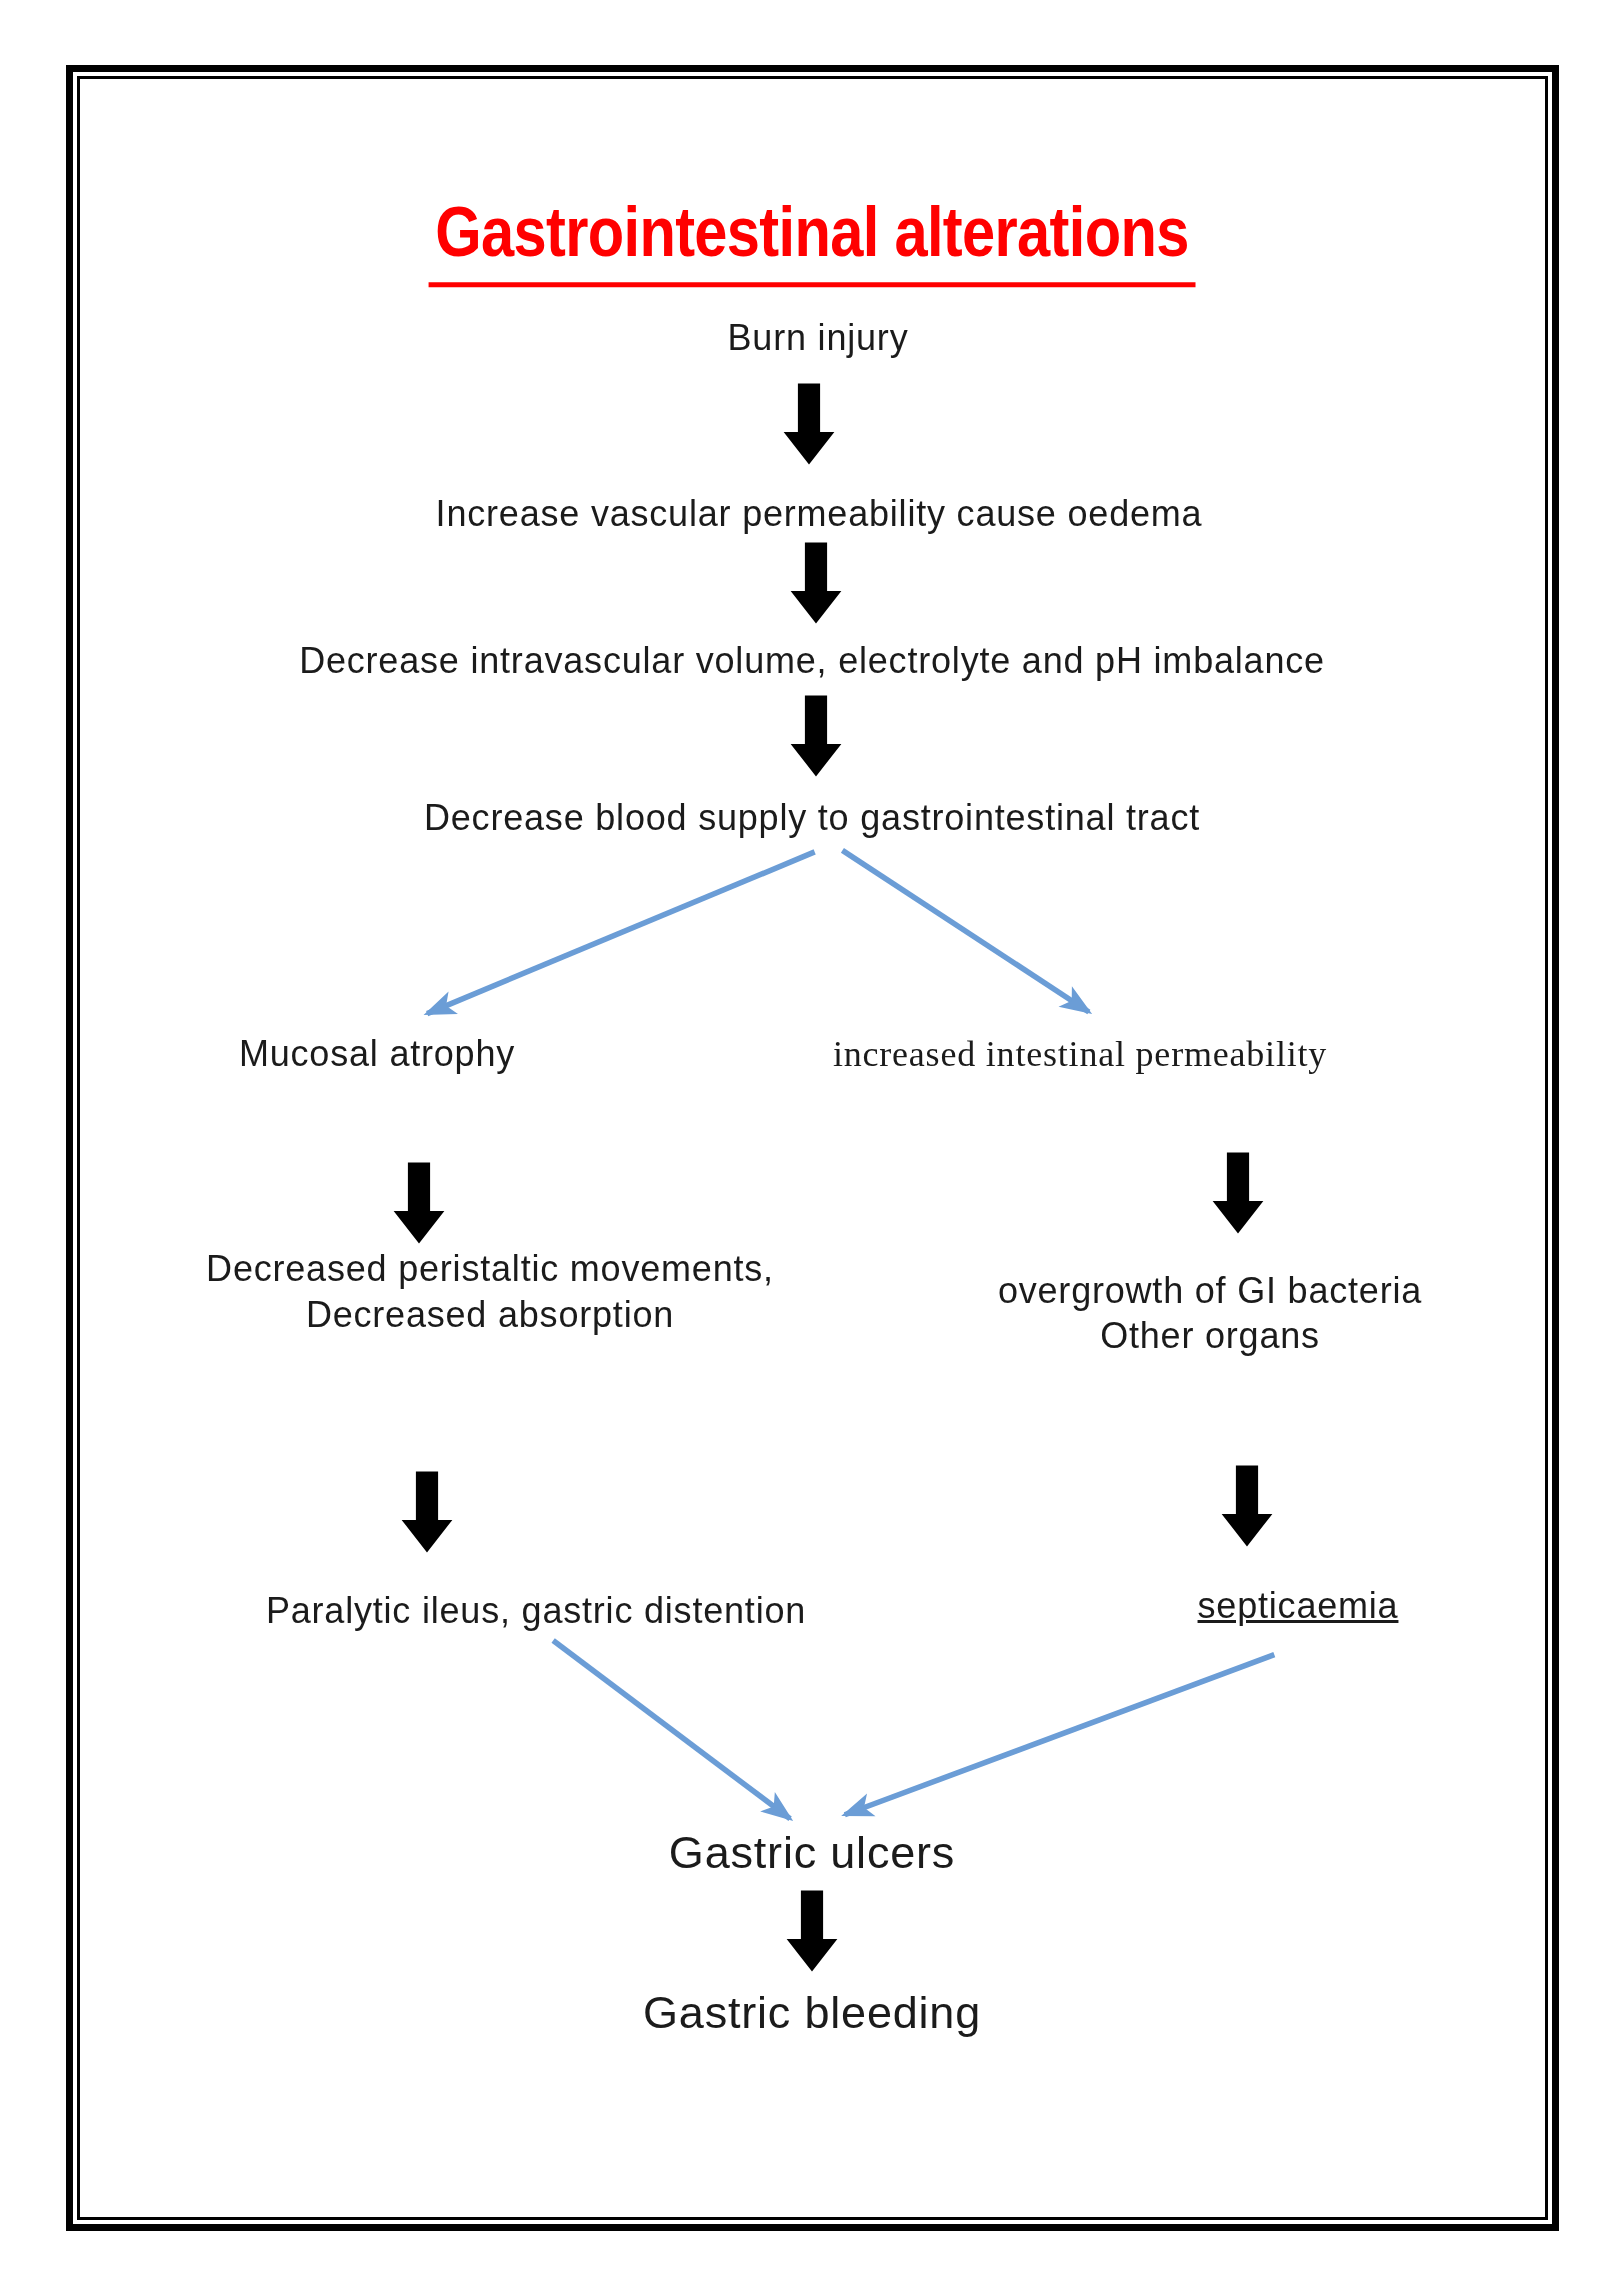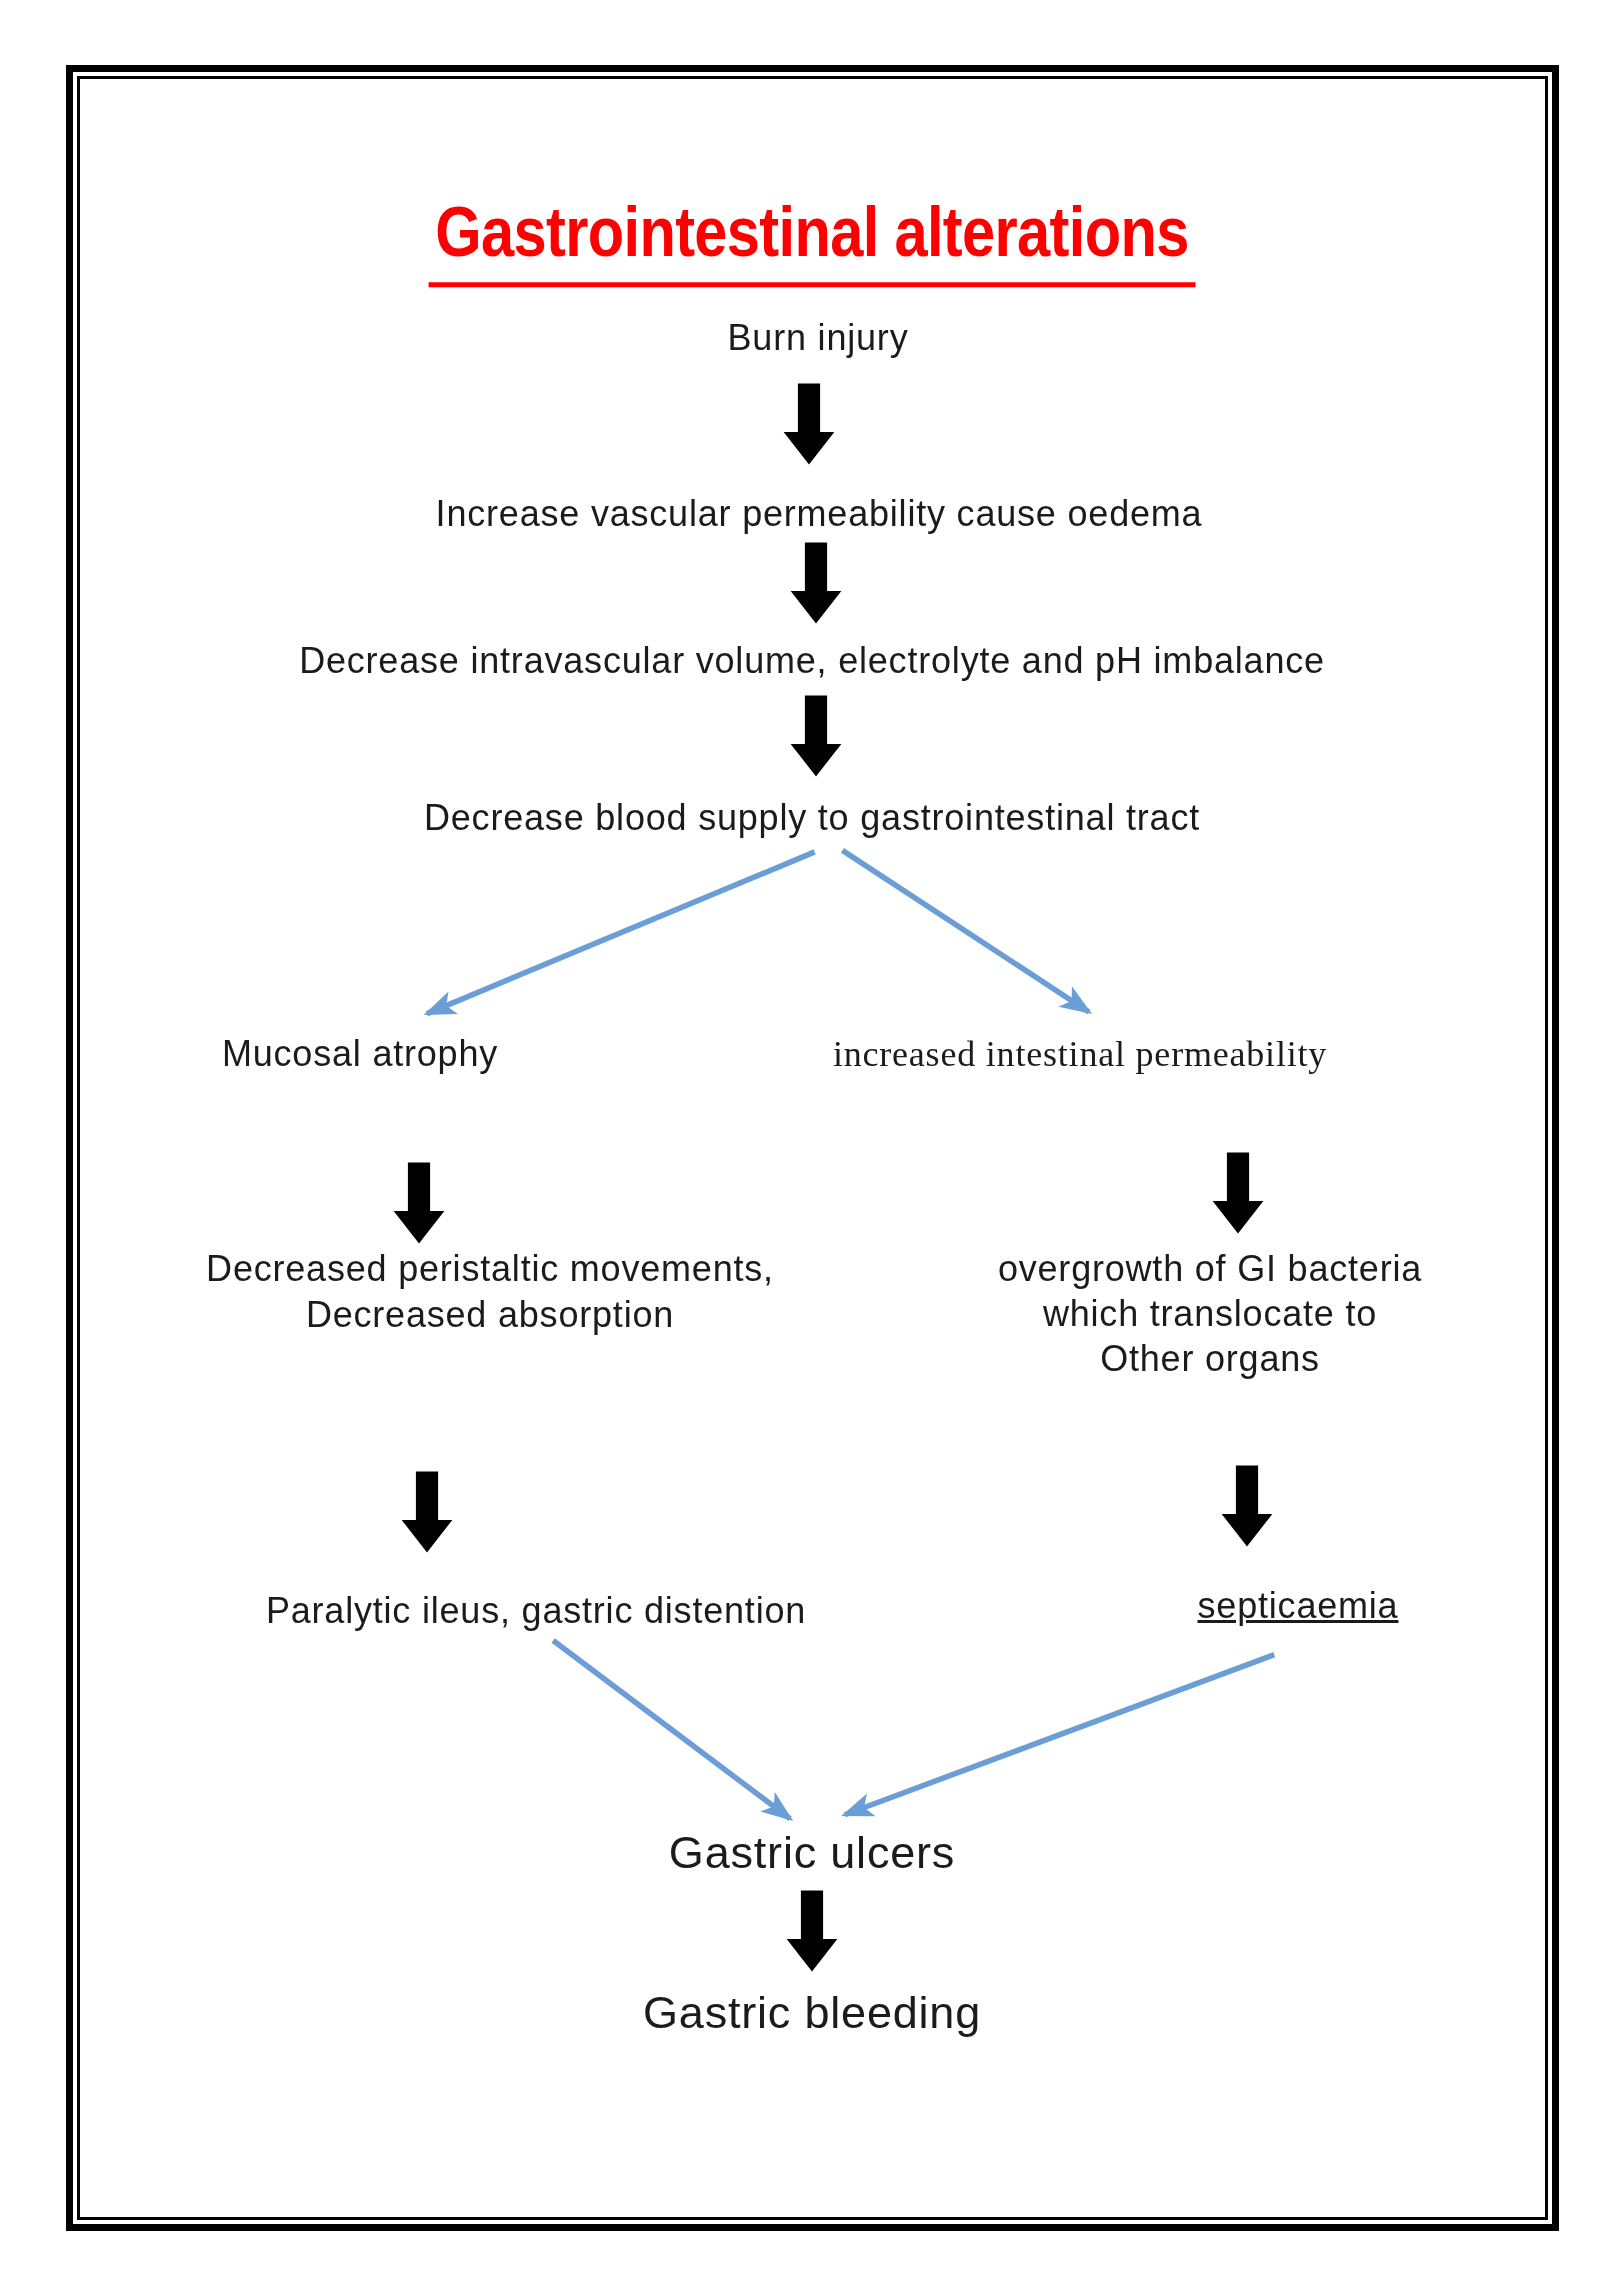--- a/index.html
+++ b/index.html
@@ -107,31 +107,30 @@
   </svg>
 
 <div class="title">
   <span class="title-in">Gastrointestinal alterations</span>
 </div>
 
 <div class="n" style="left:818px;top:338px;">Burn injury</div>
 <div class="n" style="left:819px;top:514px;">Increase vascular permeability cause oedema</div>
 <div class="n" style="left:812px;top:661px;">Decrease intravascular volume, electrolyte and pH imbalance</div>
 <div class="n" style="left:812px;top:818px;">Decrease blood supply to gastrointestinal tract</div>
-<div class="n" style="left:360px;top:1054px;">Mucosal atrophy</div>
+<div class="n" style="left:377px;top:1054px;">Mucosal atrophy</div>
 <div class="n" style="left:1080px;top:1054px;font-family:Liberation Serif, serif;">increased intestinal permeability</div>
 
 <div class="n two" style="left:490px;top:1292px;">
   <div>Decreased peristaltic movements,</div>
   <div>Decreased absorption</div>
 </div>
 
 <div class="n three" style="left:1210px;top:1313px;">
   <div>overgrowth of GI bacteria</div>
-  <div>which translocate to</div>
   <div>Other organs</div>
 </div>
 
 <div class="n" style="left:536px;top:1611px;">Paralytic ileus, gastric distention</div>
 <div class="n" style="left:1298px;top:1606px;text-decoration:underline;">septicaemia</div>
 <div class="n big" style="left:812px;top:1853px;">Gastric ulcers</div>
 <div class="n big" style="left:812px;top:2013px;">Gastric bleeding</div>
 
 
 </body></html>

